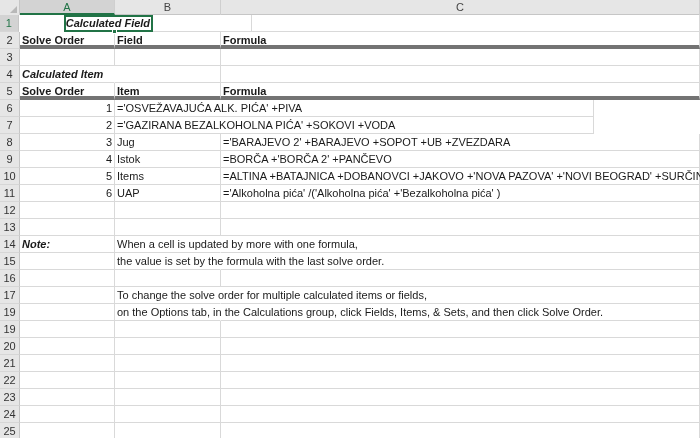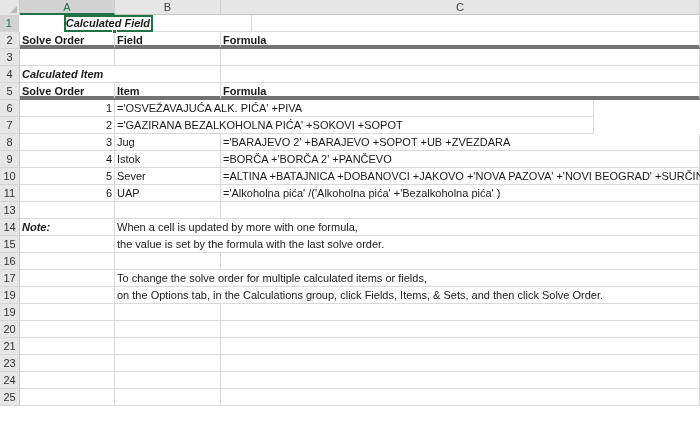--- a/index.html
+++ b/index.html
@@ -78,51 +78,57 @@
 
     <div class="row">
       <div class="rh">6</div>
       <div class="cell cA right">1</div>
       <div class="cell cC">='OSVEŽAVAJUĆA ALK. PIĆA' +PIVA</div>
     </div>
 
     <div class="row">
       <div class="rh">7</div>
       <div class="cell cA right">2</div>
-      <div class="cell cC">='GAZIRANA BEZALKOHOLNA PIĆA' +SOKOVI +SOPOT</div>
+      <div class="cell cC">='GAZIRANA BEZALKOHOLNA PIĆA' +SOKOVI +VODA</div>
     </div>
 
     <div class="row">
       <div class="rh">8</div>
       <div class="cell cA right">3</div>
       <div class="cell cB">Jug</div>
       <div class="cell cC">='BARAJEVO 2' +BARAJEVO +SOPOT +UB +ZVEZDARA</div>
     </div>
 
     <div class="row">
       <div class="rh">9</div>
       <div class="cell cA right">4</div>
       <div class="cell cB">Istok</div>
       <div class="cell cC">=BORČA +'BORČA 2' +PANČEVO</div>
     </div>
 
     <div class="row">
       <div class="rh">10</div>
       <div class="cell cA right">5</div>
-      <div class="cell cB">Sever</div>
+      <div class="cell cB">Items</div>
       <div class="cell cC">=ALTINA +BATAJNICA +DOBANOVCI +JAKOVO +'NOVA PAZOVA' +'NOVI BEOGRAD' +SURČIN</div>
     </div>
 
     <div class="row">
       <div class="rh">11</div>
       <div class="cell cA right">6</div>
       <div class="cell cB">UAP</div>
       <div class="cell cC">='Alkoholna pića' /('Alkoholna pića' +'Bezalkoholna pića' )</div>
     </div>
 
+    <div class="row">
+      <div class="rh">12</div>
+      <div class="cell cA"></div>
+      <div class="cell cB"></div>
+      <div class="cell cC"></div>
+    </div>
 
     <div class="row">
       <div class="rh">13</div>
       <div class="cell cA"></div>
       <div class="cell cB"></div>
       <div class="cell cC"></div>
     </div>
 
     <div class="row">
       <div class="rh">14</div>
@@ -173,20 +179,26 @@
       <div class="cell cC"></div>
     </div>
 
     <div class="row">
       <div class="rh">21</div>
       <div class="cell cA"></div>
       <div class="cell cB"></div>
       <div class="cell cC"></div>
     </div>
 
+    <div class="row">
+      <div class="rh">22</div>
+      <div class="cell cA"></div>
+      <div class="cell cB"></div>
+      <div class="cell cC"></div>
+    </div>
 
     <div class="row">
       <div class="rh">23</div>
       <div class="cell cA"></div>
       <div class="cell cB"></div>
       <div class="cell cC"></div>
     </div>
 
     <div class="row">
       <div class="rh">24</div>

